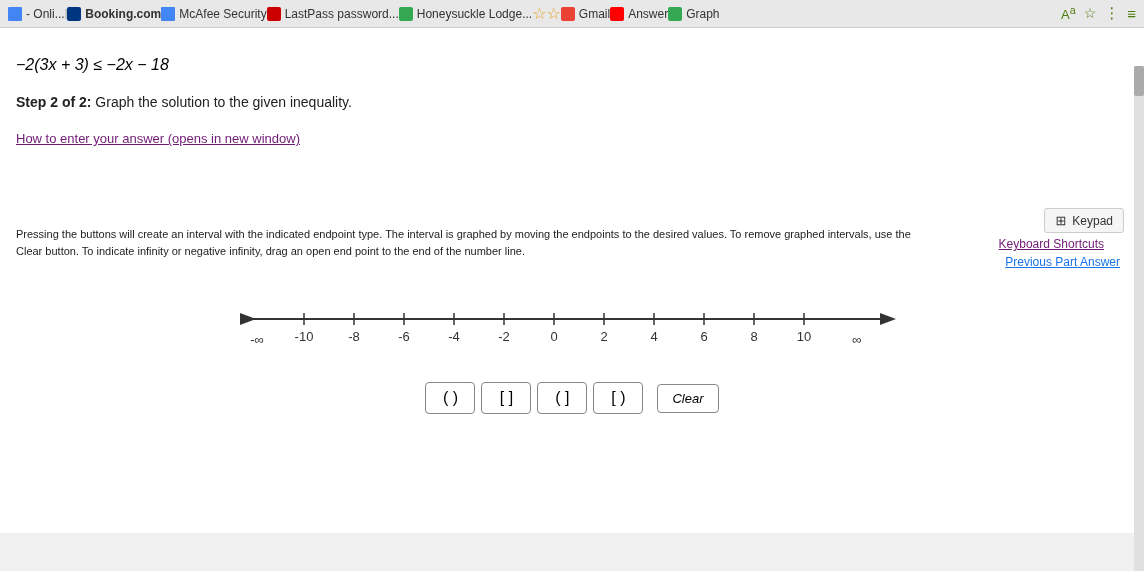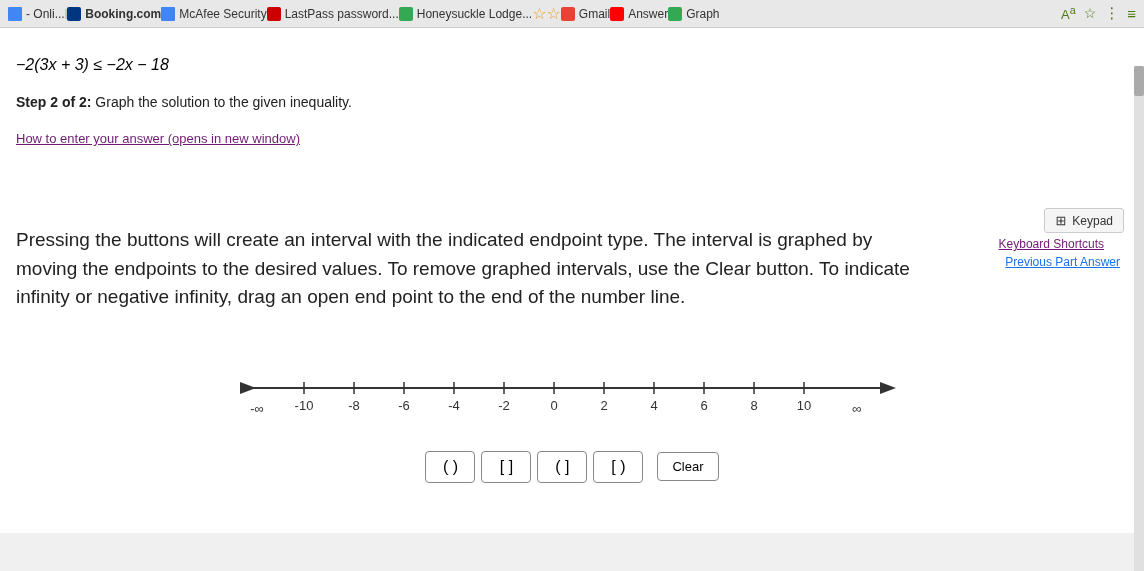--- a/index.html
+++ b/index.html
@@ -113,24 +113,24 @@
     }
     .prev-answer-link {
       color: #1a73e8;
       text-decoration: underline;
       cursor: pointer;
       font-size: 12px;
       margin-left: 32px;
     }
 
     .description-text {
-      font-size: 19px;
+      font-size: 11px;
       color: #222;
       line-height: 1.5;
-      margin-bottom: 46px;
+      margin-bottom: 30px;
       max-width: 900px;
     }
 
     
     .number-line-container {
       display: flex;
       flex-direction: column;
       align-items: center;
       margin: 20px 0;
     }
@@ -159,20 +159,21 @@
       text-align: center;
     }
     .clear-btn {
       background: #fff;
       border: 1px solid #888;
       border-radius: 4px;
       padding: 6px 14px;
       font-size: 13px;
       cursor: pointer;
       margin-left: 8px;
+      font-style: italic;
     }
 
     
     .scroll-indicator {
       position: absolute;
       right: 0;
       top: 66px;
       width: 10px;
       height: calc(571px - 66px);
       background: #e0e0e0;

